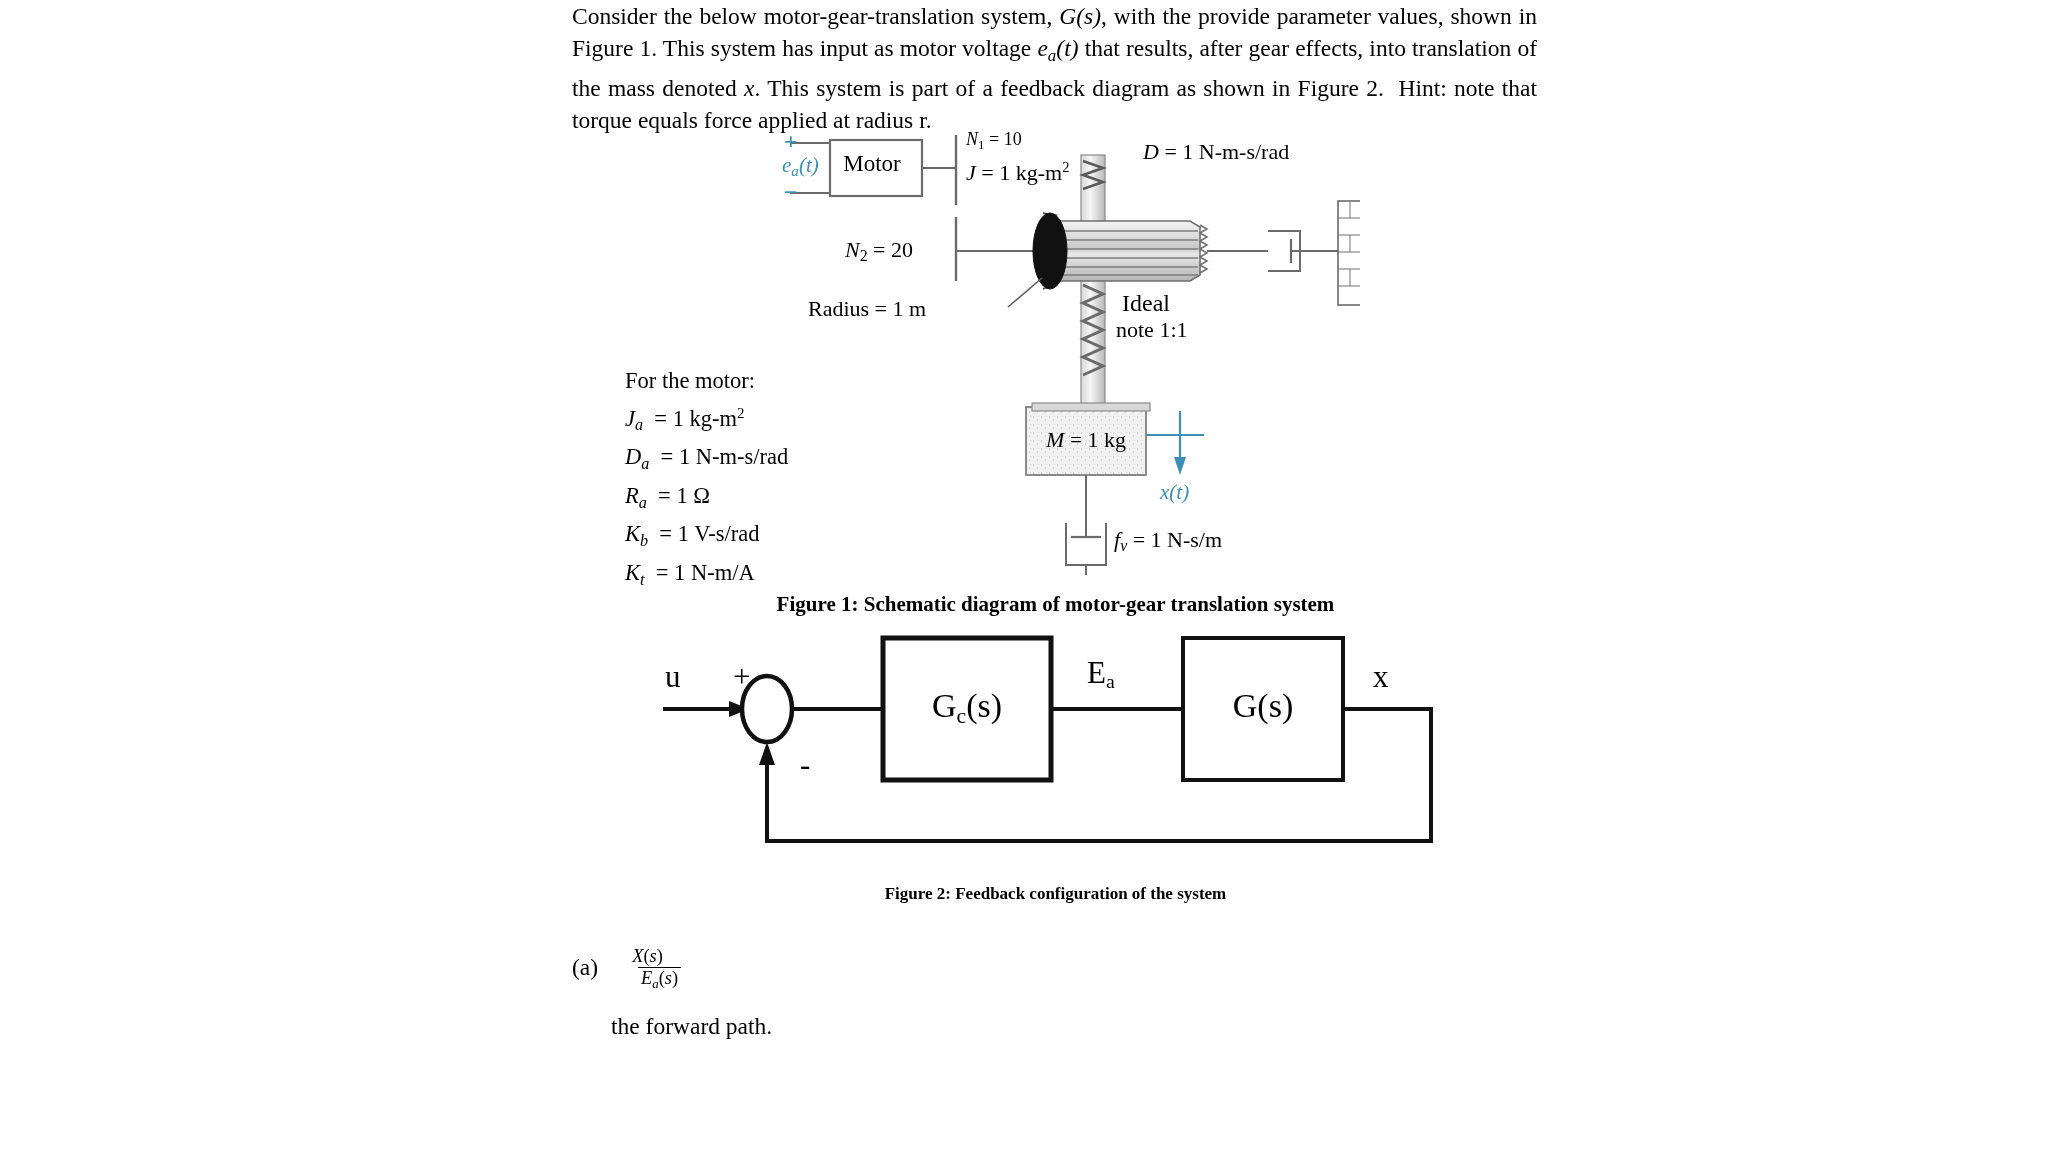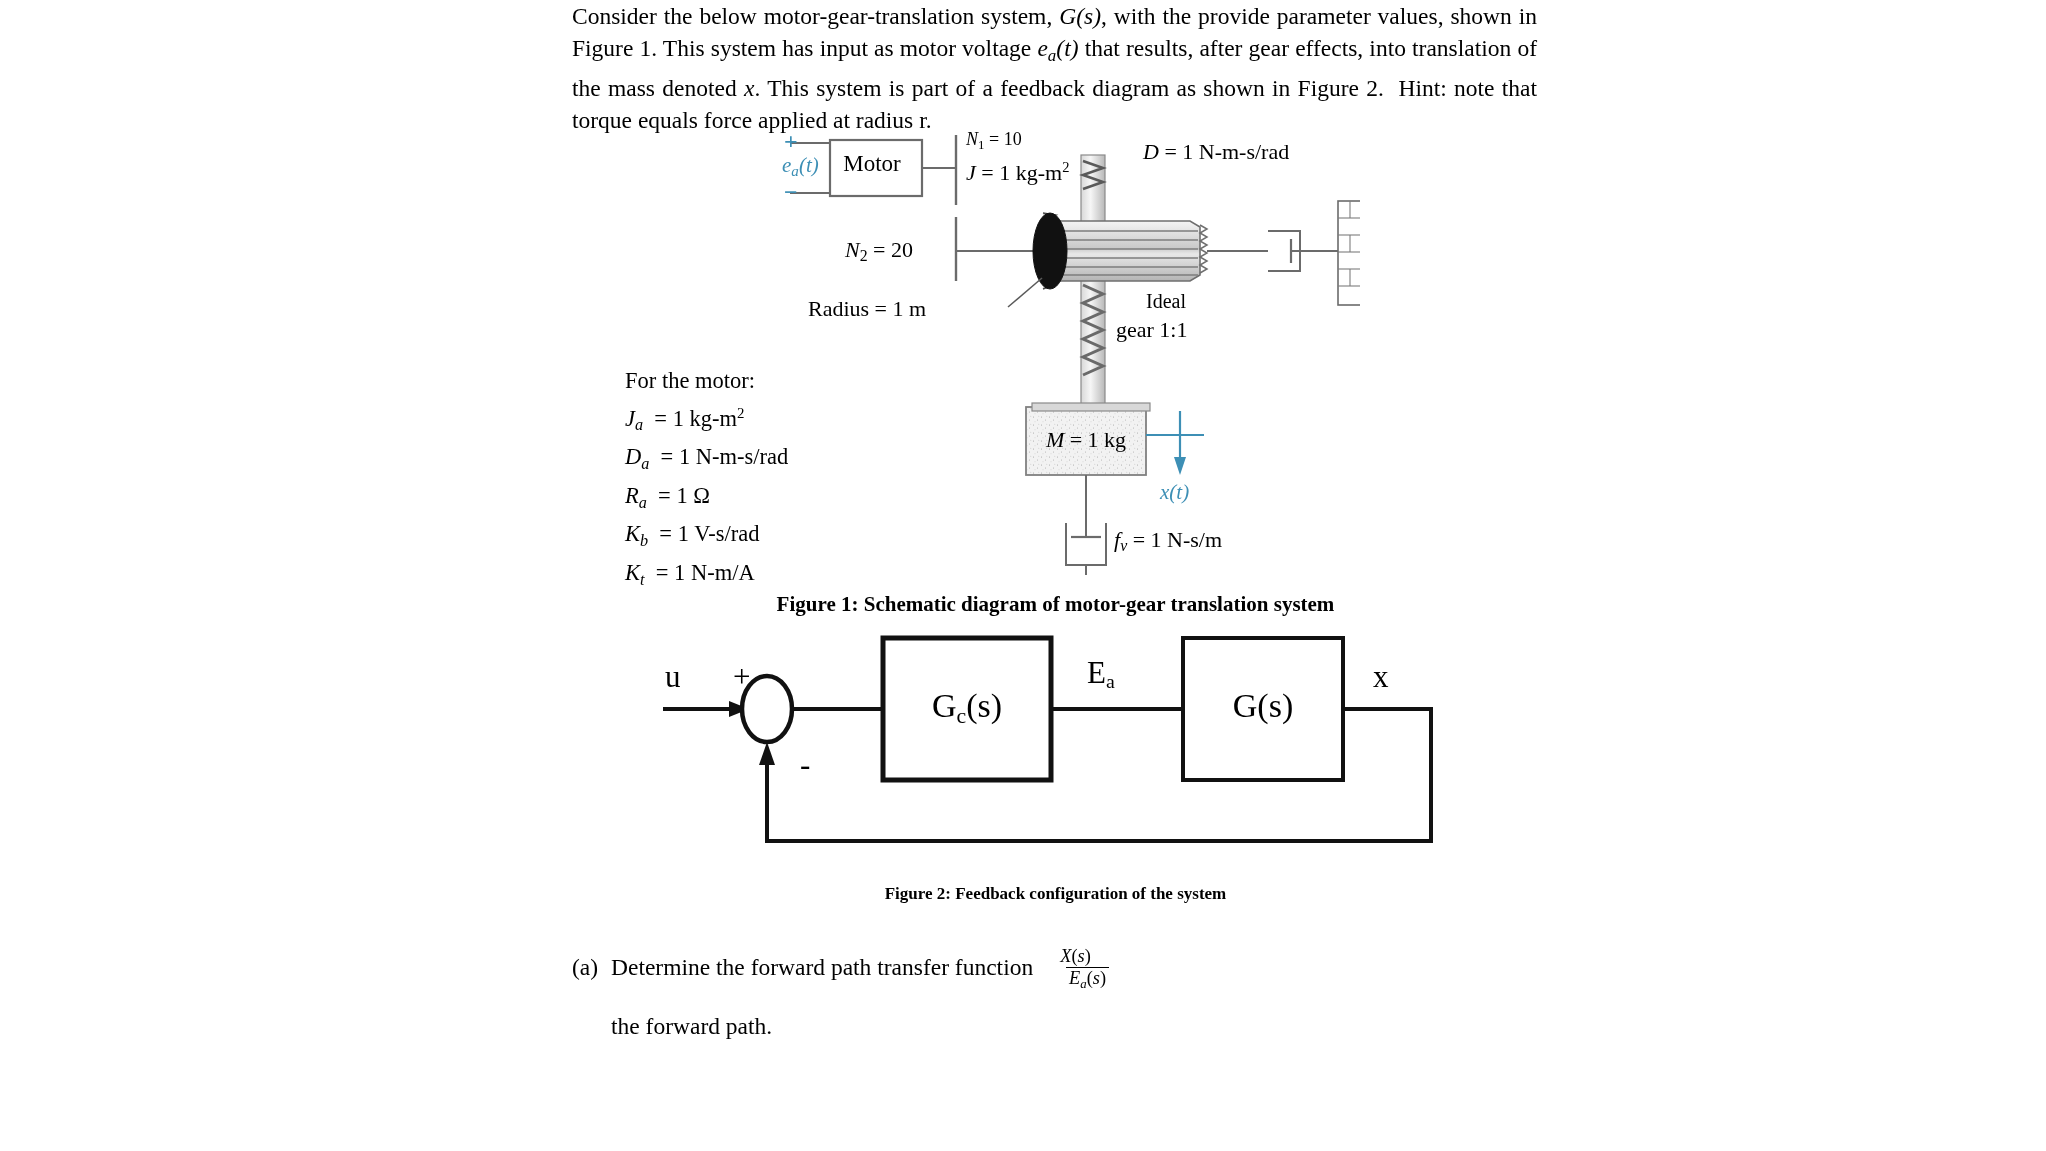--- a/index.html
+++ b/index.html
@@ -253,22 +253,22 @@
 
     <div style="position:absolute;left:206px;top:-6px;font-size:18px;"><span style="font-style:italic;">N</span><span style="font-size:0.72em;vertical-align:-0.28em;">1</span> = 10</div>
     <div style="position:absolute;left:206px;top:24px;font-size:22px;"><span style="font-style:italic;">J</span> = 1 kg-m<span style="font-size:0.66em;vertical-align:0.52em;">2</span></div>
 
     <div style="position:absolute;left:85px;top:102px;font-size:22px;"><span style="font-style:italic;">N</span><span style="font-size:0.72em;vertical-align:-0.28em;">2</span> = 20</div>
 
     <div style="position:absolute;left:48px;top:161px;font-size:22px;">Radius = 1 m</div>
 
     <div style="position:absolute;left:383px;top:4px;font-size:22px;white-space:nowrap;"><span style="font-style:italic;">D</span> = 1 N-m-s/rad</div>
 
-    <div style="position:absolute;left:362px;top:155px;font-size:20px;margin-left:24px;">Ideal</div>
-    <div style="position:absolute;left:356px;top:182px;font-size:22px;">gear 1:1</div>
+    <div style="position:absolute;left:362px;top:155px;font-size:24px;">Ideal</div>
+    <div style="position:absolute;left:356px;top:182px;font-size:22px;">note 1:1</div>
 
     <div style="position:absolute;left:266px;top:292px;width:120px;text-align:center;font-size:22px;"><span style="font-style:italic;">M</span> = 1 kg</div>
 
     <div style="position:absolute;left:400px;top:345px;font-size:21px;font-style:italic;color:#3d8fb5;">x(t)</div>
 
     <div style="position:absolute;left:354px;top:392px;font-size:22px;white-space:nowrap;"><span style="font-style:italic;">f</span><span style="font-size:0.72em;vertical-align:-0.28em;font-style:italic;">v</span> = 1 N-s/m</div>
 
     <div style="position:absolute;left:-135px;top:230px;font-size:22.5px;line-height:32px;">
       <div>For the motor:</div>
       <div><span style="font-style:italic;">J</span><span style="font-size:0.72em;vertical-align:-0.28em;font-style:italic;">a</span>&nbsp;&nbsp;= 1 kg-m<span style="font-size:0.66em;vertical-align:0.52em;">2</span></div>
@@ -319,21 +319,20 @@
     <div style="position:absolute;left:528px;top:62px;width:160px;text-align:center;font-size:34px;">G(s)</div>
 
     <div style="position:absolute;left:718px;top:34px;font-size:31px;">x</div>
   </div>
 
   <div class="fig-caption" id="fig2-caption">Figure 2: Feedback configuration of the system</div>
 
   <div id="parta">
     <div class="lbl">(a)</div>
     <div class="body">
-      <span>Determine the forward path transfer function</span>
       <span class="frac">
         <span class="num"><span style="font-style:italic;">X</span>(<span style="font-style:italic;">s</span>)</span>
         <span class="den"><span style="font-style:italic;">E</span><span style="font-size:0.7em;vertical-align:-0.28em;font-style:italic;">a</span>(<span style="font-style:italic;">s</span>)</span>
       </span>
       <div style="margin-top:12px;">the forward path.</div>
     </div>
   </div>
 
 </div>
 

